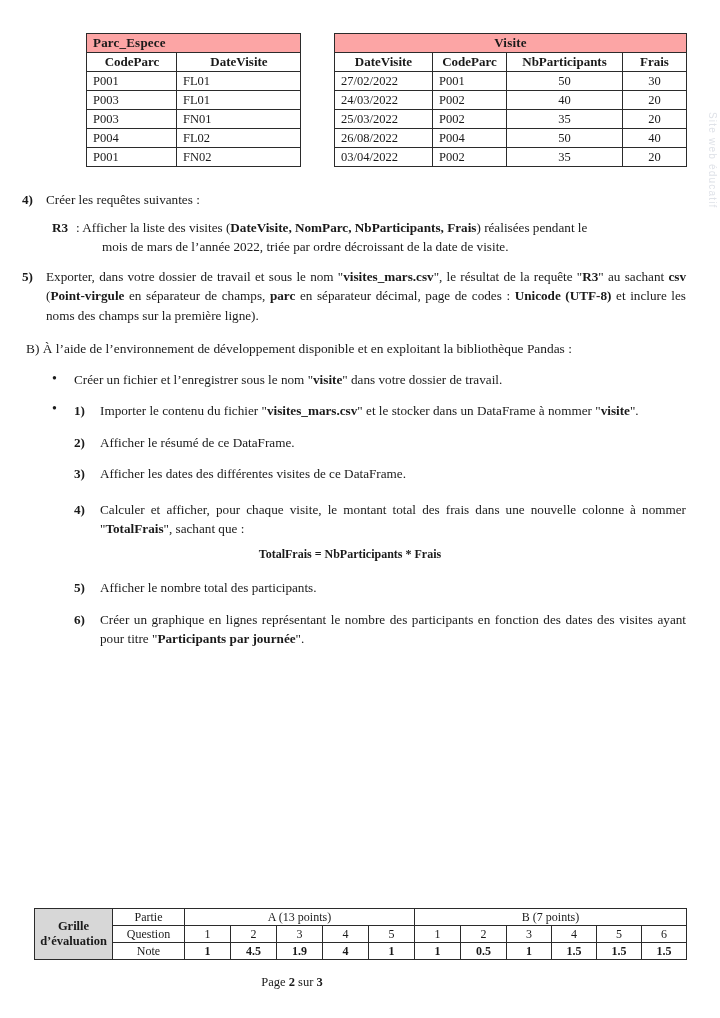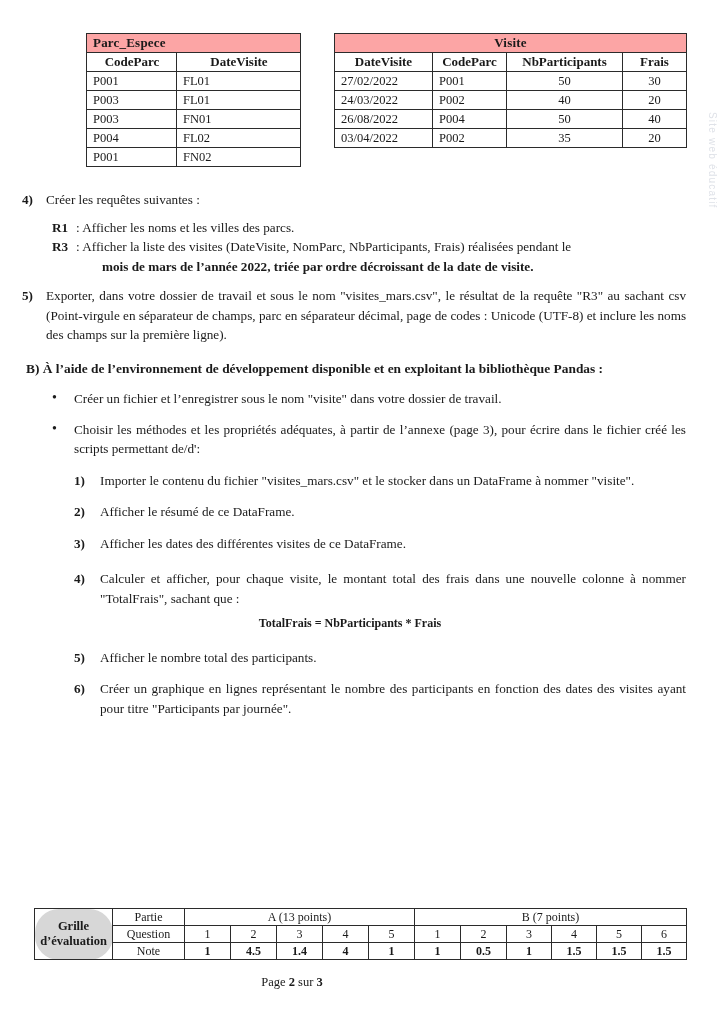--- a/index.html
+++ b/index.html
@@ -110,27 +110,27 @@
     padding-right: 34px;
     text-align: justify;
     text-indent: 0;
   }
   .r-line > .rmark {
     position: absolute;
     left: 52px;
     top: 0;
     font-weight: bold;
   }
-  .r-line .cont { display: block; padding-left: 26px; font-weight: bold; }
+  .r-line .cont { display: block; padding-left: 26px; }
 
   .sec-b {
     margin-top: 14px;
     padding-left: 26px;
     padding-right: 30px;
-    font-weight: bold;
+    font-weight: normal;
     font-size: 13.4px;
   }
 
   .bullet-item {
     position: relative;
     padding-left: 74px;
     padding-right: 34px;
     text-align: justify;
     margin-top: 11px;
   }
@@ -156,21 +156,21 @@
   }
   .formula {
     text-align: center;
     font-weight: bold;
     margin-top: 6px;
     padding-right: 20px;
     font-size: 12px;
   }
   .sp4 { margin-top: 16px; }
   .sp5 { margin-top: 14px; }
-  b, .b { font-weight: normal; }
+  b, .b { font-weight: bold; }
 
   
   .watermark {
     position: absolute;
     right: 2px;
     top: 372px;
     width: 260px;
     transform: rotate(90deg);
     transform-origin: right top;
     color: #dfe2e8;
@@ -204,21 +204,20 @@
     text-align: center;
     vertical-align: middle;
     box-sizing: border-box;
   }
   td.grille-label {
     background: #d7d7d7;
     font-weight: bold;
     font-size: 12.5px;
     line-height: 15px;
     width: 78px;
-    border-radius: 24px;
   }
   td.rowhead {
     text-align: left;
     width: 72px;
     padding-left: 5px;
     font-size: 12px;
   }
   td.partgroup { font-size: 12px; }
   td.note { font-weight: bold; font-size: 12px; }
   td.qn { font-size: 12px; }
@@ -298,20 +297,26 @@
         <td>50</td>
         <td>30</td>
       </tr>
       <tr>
         <td class="left">24/03/2022</td>
         <td class="left">P002</td>
         <td>40</td>
         <td>20</td>
       </tr>
       <tr>
+        <td class="left">25/03/2022</td>
+        <td class="left">P002</td>
+        <td>35</td>
+        <td>20</td>
+      </tr>
+      <tr>
         <td class="left">26/08/2022</td>
         <td class="left">P004</td>
         <td>50</td>
         <td>40</td>
       </tr>
       <tr>
         <td class="left">03/04/2022</td>
         <td class="left">P002</td>
         <td>35</td>
         <td>20</td>
@@ -322,24 +327,20 @@
 
 <div class="content">
 
   <div class="num-item">
     <span class="marker">4)</span>
     <span>Créer les requêtes suivantes :</span>
   </div>
 
   <div style="height:8px"></div>
 
-  <div class="r-line">
-    <span class="rmark">R1</span>
-    <span> : </span><span>Afficher les noms et les villes des parcs.</span>
-  </div>
 
 
   <div class="r-line">
     <span class="rmark">R3</span>
     <span> : </span><span>Afficher la liste des visites (</span><b>DateVisite, NomParc, NbParticipants, Frais</b><span>) réalisées pendant le</span>
     <span class="cont">mois de mars de l’année 2022, triée par ordre décroissant de la date de visite.</span>
   </div>
 
   <div style="height:10px"></div>
 
@@ -352,21 +353,20 @@
 
   <div class="sec-b">B) À l’aide de l’environnement de développement disponible et en exploitant la bibliothèque Pandas :</div>
 
   <div class="bullet-item">
     <span class="dot">•</span>
     <span>Créer un fichier et l’enregistrer sous le nom "</span><b>visite</b><span>" dans votre dossier de travail.</span>
   </div>
 
   <div class="bullet-item">
     <span class="dot">•</span>
-    <span>Choisir les méthodes et les propriétés adéquates, à partir de l’annexe (page 3), pour écrire dans le fichier créé les scripts permettant de/d':</span>
   </div>
 
   <div class="sub-num">
     <span class="marker">1)</span>
     <span>Importer le contenu du fichier "</span><b>visites_mars.csv</b><span>" et le stocker dans un DataFrame à nommer "</span><b>visite</b><span>".</span>
   </div>
 
   <div class="sub-num">
     <span class="marker">2)</span>
     <span>Afficher le résumé de ce DataFrame.</span>
@@ -436,21 +436,21 @@
         <td class="qn">2</td>
         <td class="qn">3</td>
         <td class="qn">4</td>
         <td class="qn">5</td>
         <td class="qn">6</td>
       </tr>
       <tr>
         <td class="rowhead">Note</td>
         <td class="note">1</td>
         <td class="note">4.5</td>
-        <td class="note">1.4</td>
+        <td class="note">1.9</td>
         <td class="note">4</td>
         <td class="note">1</td>
         <td class="note">1</td>
         <td class="note">0.5</td>
         <td class="note">1</td>
         <td class="note">1.5</td>
         <td class="note">1.5</td>
         <td class="note">1.5</td>
       </tr>
     </tbody>

